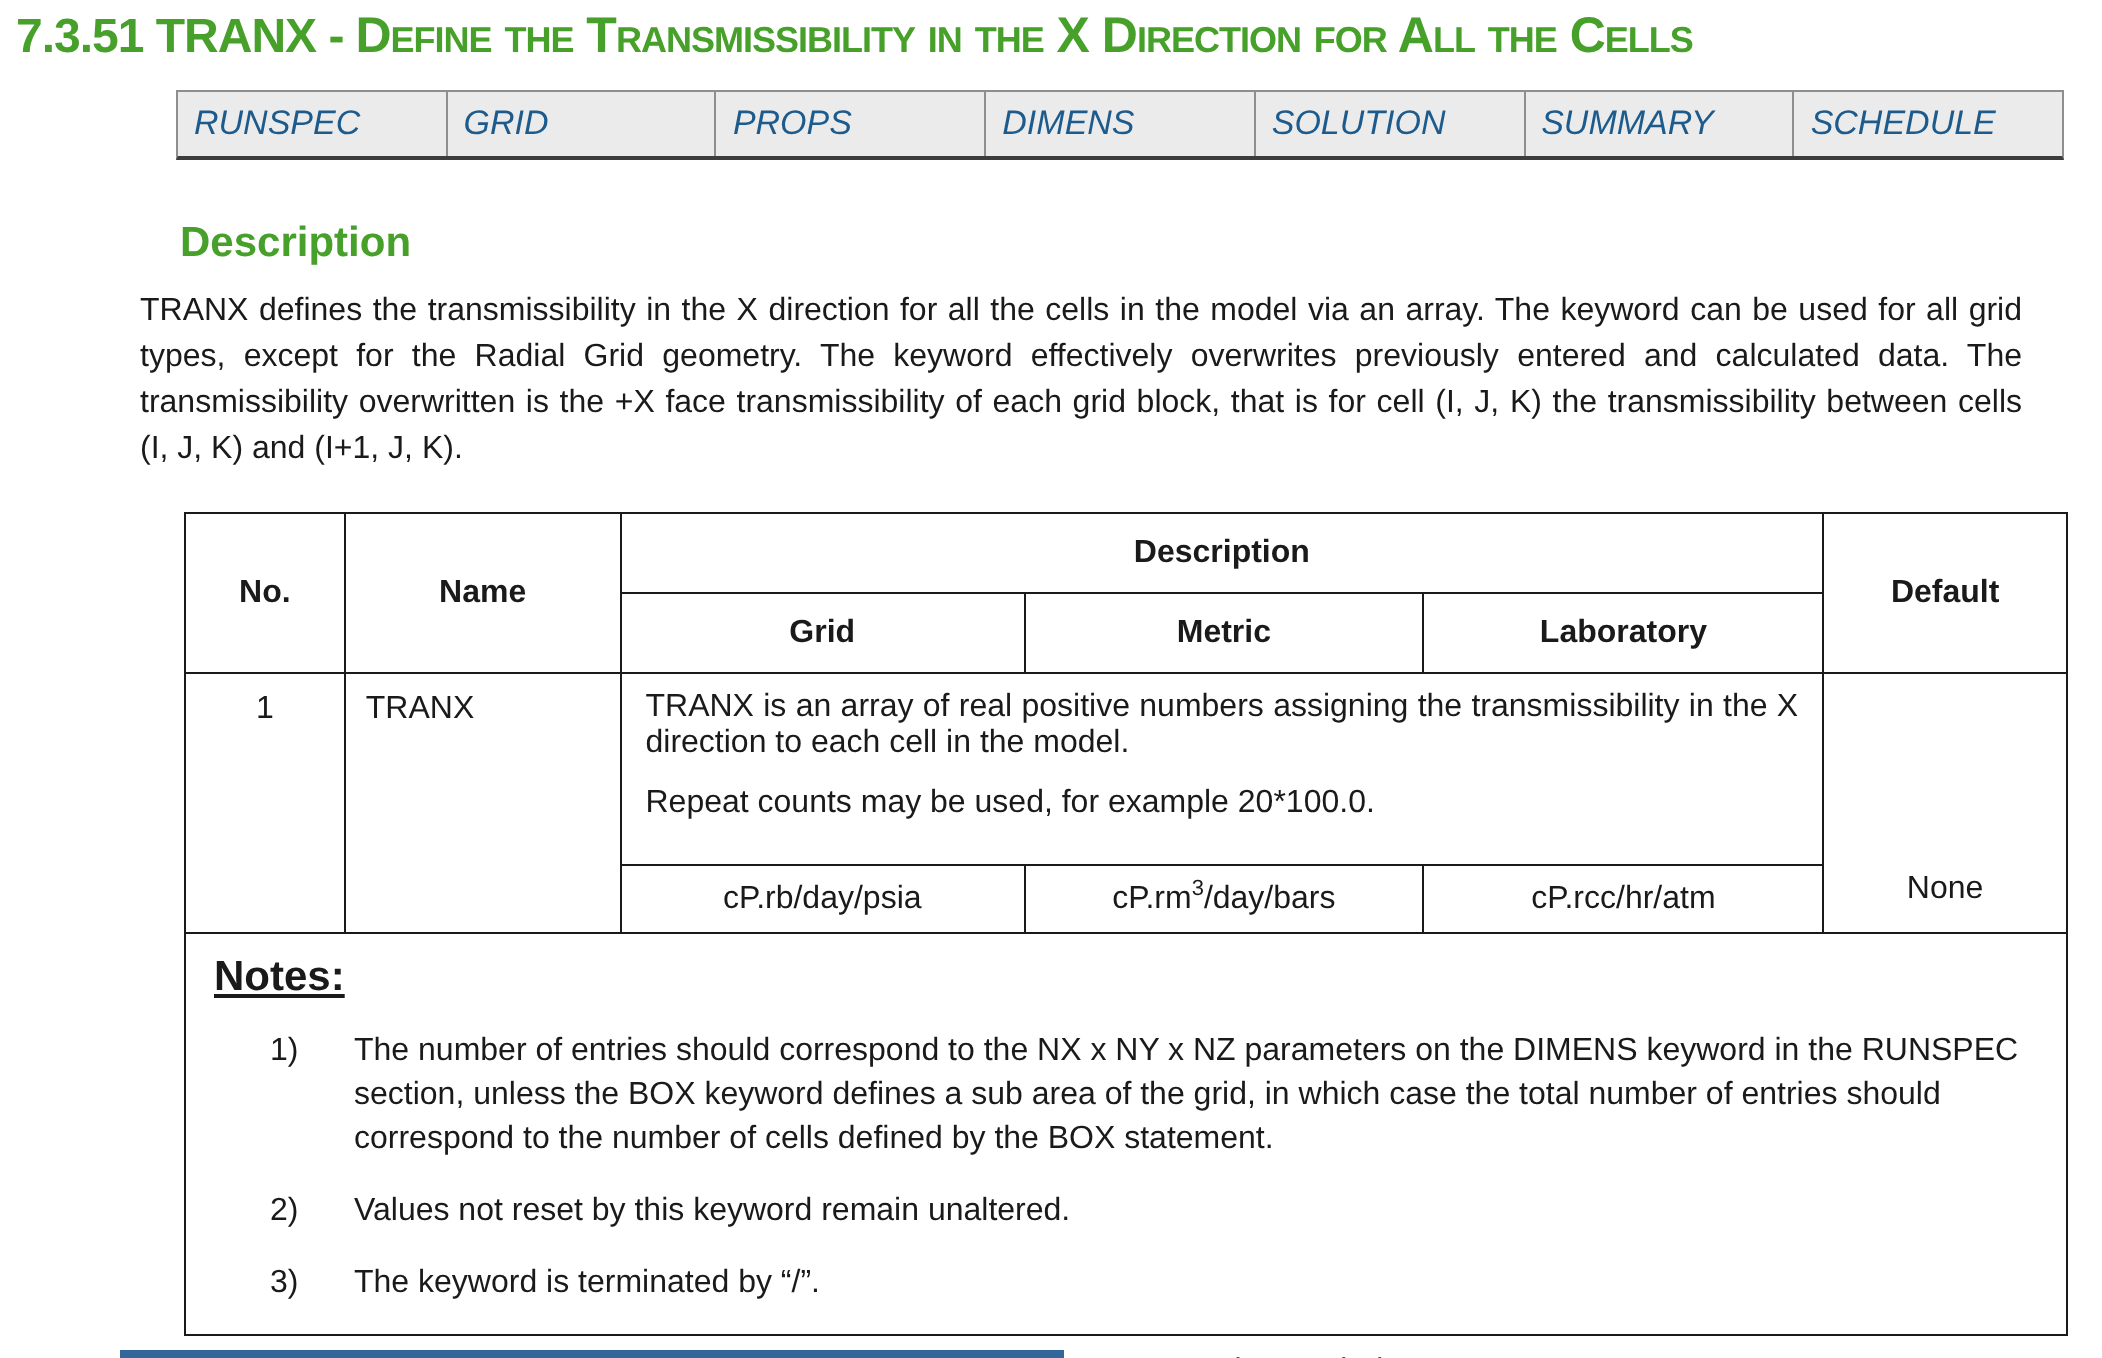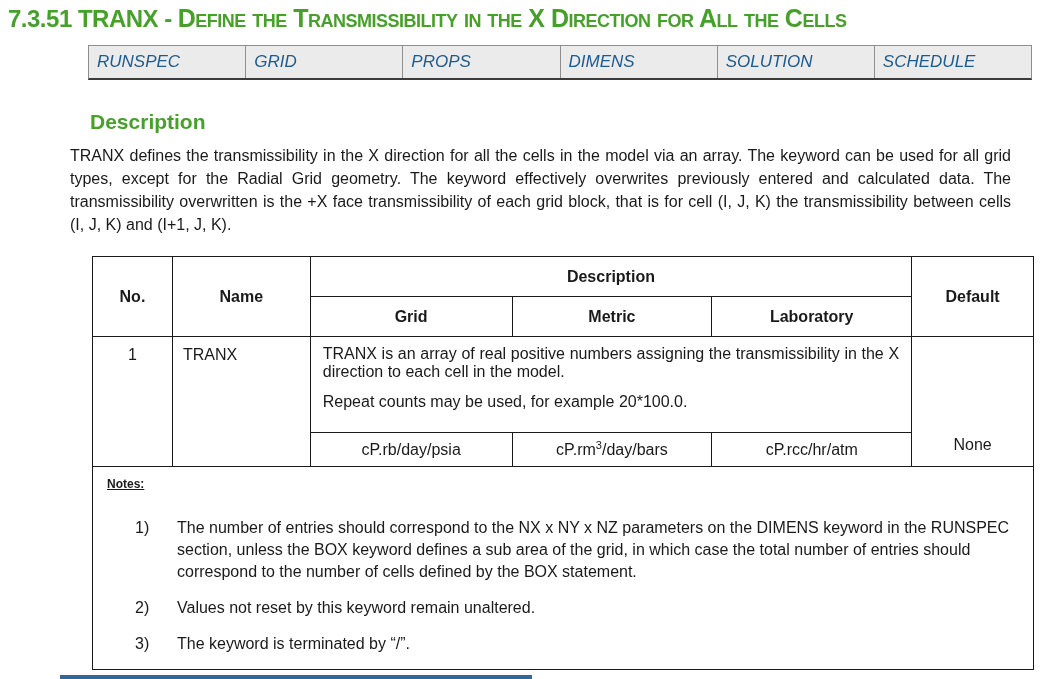--- a/index.html
+++ b/index.html
@@ -90,22 +90,22 @@
   td.cell-desc { vertical-align:top; padding:8px 12px; height:96px; text-align:justify; }
   td.cell-desc p + p { margin-top:12px; text-align:left; }
   td.cell-default { text-align:center; vertical-align:bottom; padding-bottom:12px; }
   tr.units-row td { height:34px; text-align:center; }
   sup { font-size:11px; vertical-align:super; line-height:0; }
   
   td.notes-cell { height:170px; vertical-align:top; padding:10px 22px 0 14px; }
   .notes-heading {
     font-weight:bold;
     text-decoration:underline;
-    font-size:12px;
-    margin-bottom:26px;
+    font-size:21px;
+    margin-bottom:14px;
   }
   .note-row { display:flex; margin:0 0 14px 28px; line-height:22px; }
   .note-num { width:28px; flex:0 0 28px; }
   .note-text { flex:1; padding-left:14px; }
   
   .table-caption {
     margin:8px 0 0 92px;
     width:942px;
     text-align:center;
     font-style:italic;
@@ -135,20 +135,23 @@
         <span>GRID</span>
       </div>
     <div class="tab">
         <span>PROPS</span>
       </div>
     <div class="tab">
         <span>DIMENS</span>
       </div>
     <div class="tab">
         <span>SOLUTION</span>
+      </div>
+    <div class="tab">
+        <span>SUMMARY</span>
       </div>
     <div class="tab">
         <span>SCHEDULE</span>
       </div>
   </div>
 
   <h2 class="section-heading">Description</h2>
 
   <p class="intro">TRANX defines the transmissibility in the X direction for all the cells in the model via an array. The keyword can be used for all grid types, except for the Radial Grid geometry. The keyword effectively overwrites previously entered and calculated data. The transmissibility overwritten is the +X face transmissibility of each grid block, that is for cell (I, J, K) the transmissibility between cells (I, J, K) and (I+1, J, K).</p>
 

